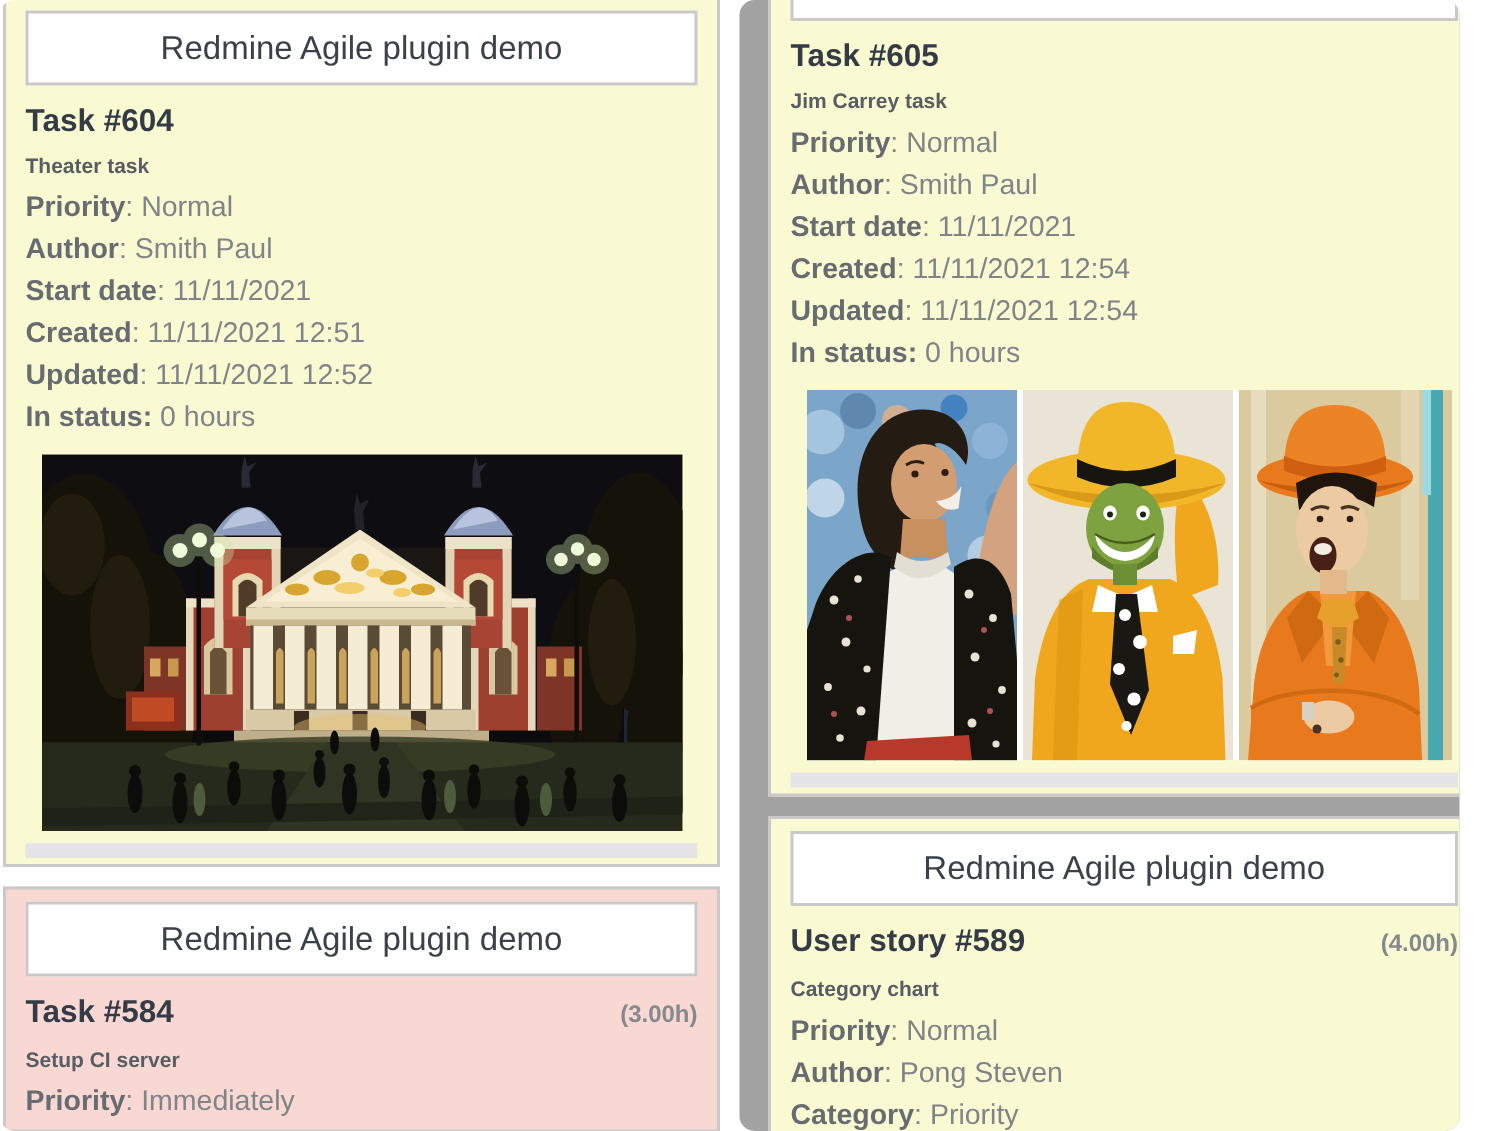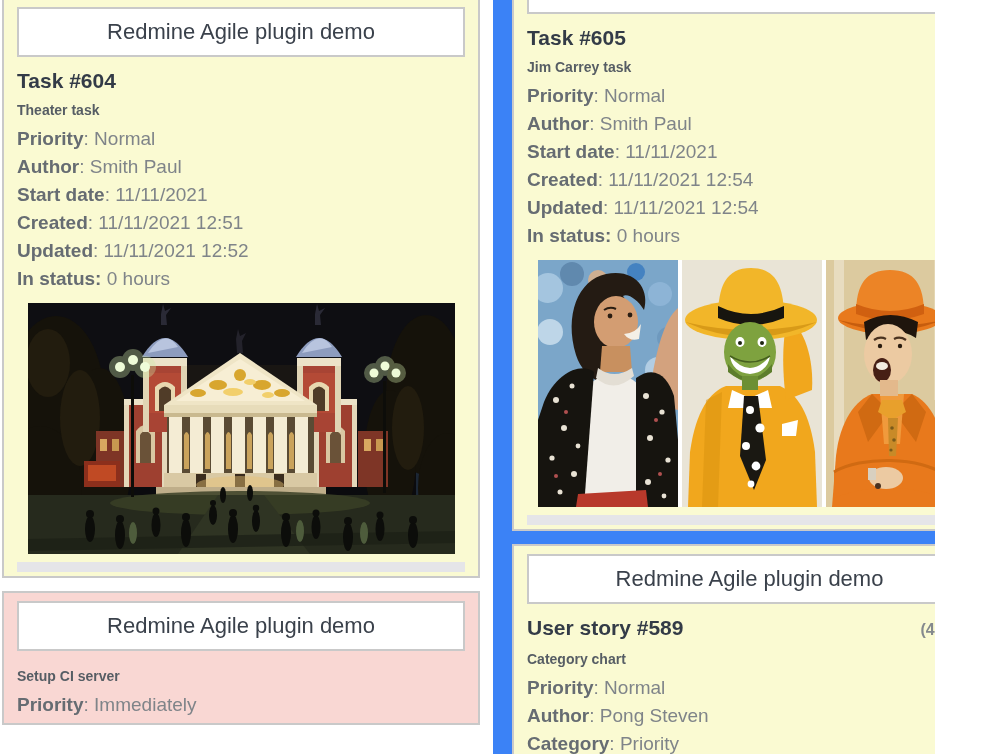--- a/index.html
+++ b/index.html
@@ -2,23 +2,23 @@
 <html><head>
 <meta charset="utf-8">
 <style>
   html, body { margin: 0; padding: 0; }
   body {
     width: 1000px; height: 754px; overflow: hidden;
     background: #ffffff;
     font-family: "Liberation Sans", "DejaVu Sans", sans-serif;
   }
   .board { display: flex; width: 1000px; height: 754px; }
-  .col { height: 754px; overflow: hidden; box-sizing: border-box; }
+  .col { height: 754px; overflow: hidden; box-sizing: border-box; border-radius: 10px; }
   .col-left  { width: 493px; background: #ffffff; }
-  .col-right { width: 442px; background: #3b82f6; }
+  .col-right { width: 480px; background: #a3a3a3; }
 
   .card {
     box-sizing: border-box;
     border: 2px solid #c9c9c9;
     padding: 8px 13px 4px 13px;
   }
   .card.yellow { background: #fafad2; }
   .card.pink   { background: #f9d7d3; }
 
   .col-left  .card { width: 478px; margin-left: 2px; }
@@ -254,20 +254,24 @@
           </g>
         </svg>
       </div>
       <div class="hbar"></div>
     </article>
 
     <article class="card pink">
       <div class="banner">
         <span>Redmine Agile plugin demo</span>
       </div>
+      <div class="id-row">
+        <span class="iid">Task #584</span>
+        <span class="hours">(3.00h)</span>
+      </div>
       <div class="subject">Setup CI server</div>
       <div class="attr"><b>Priority</b><span>: Immediately</span></div>
     </article>
   </div>
 
   <div class="col col-right">
 
     <article class="card yellow card-c">
       <div class="banner">
         <span></span>

